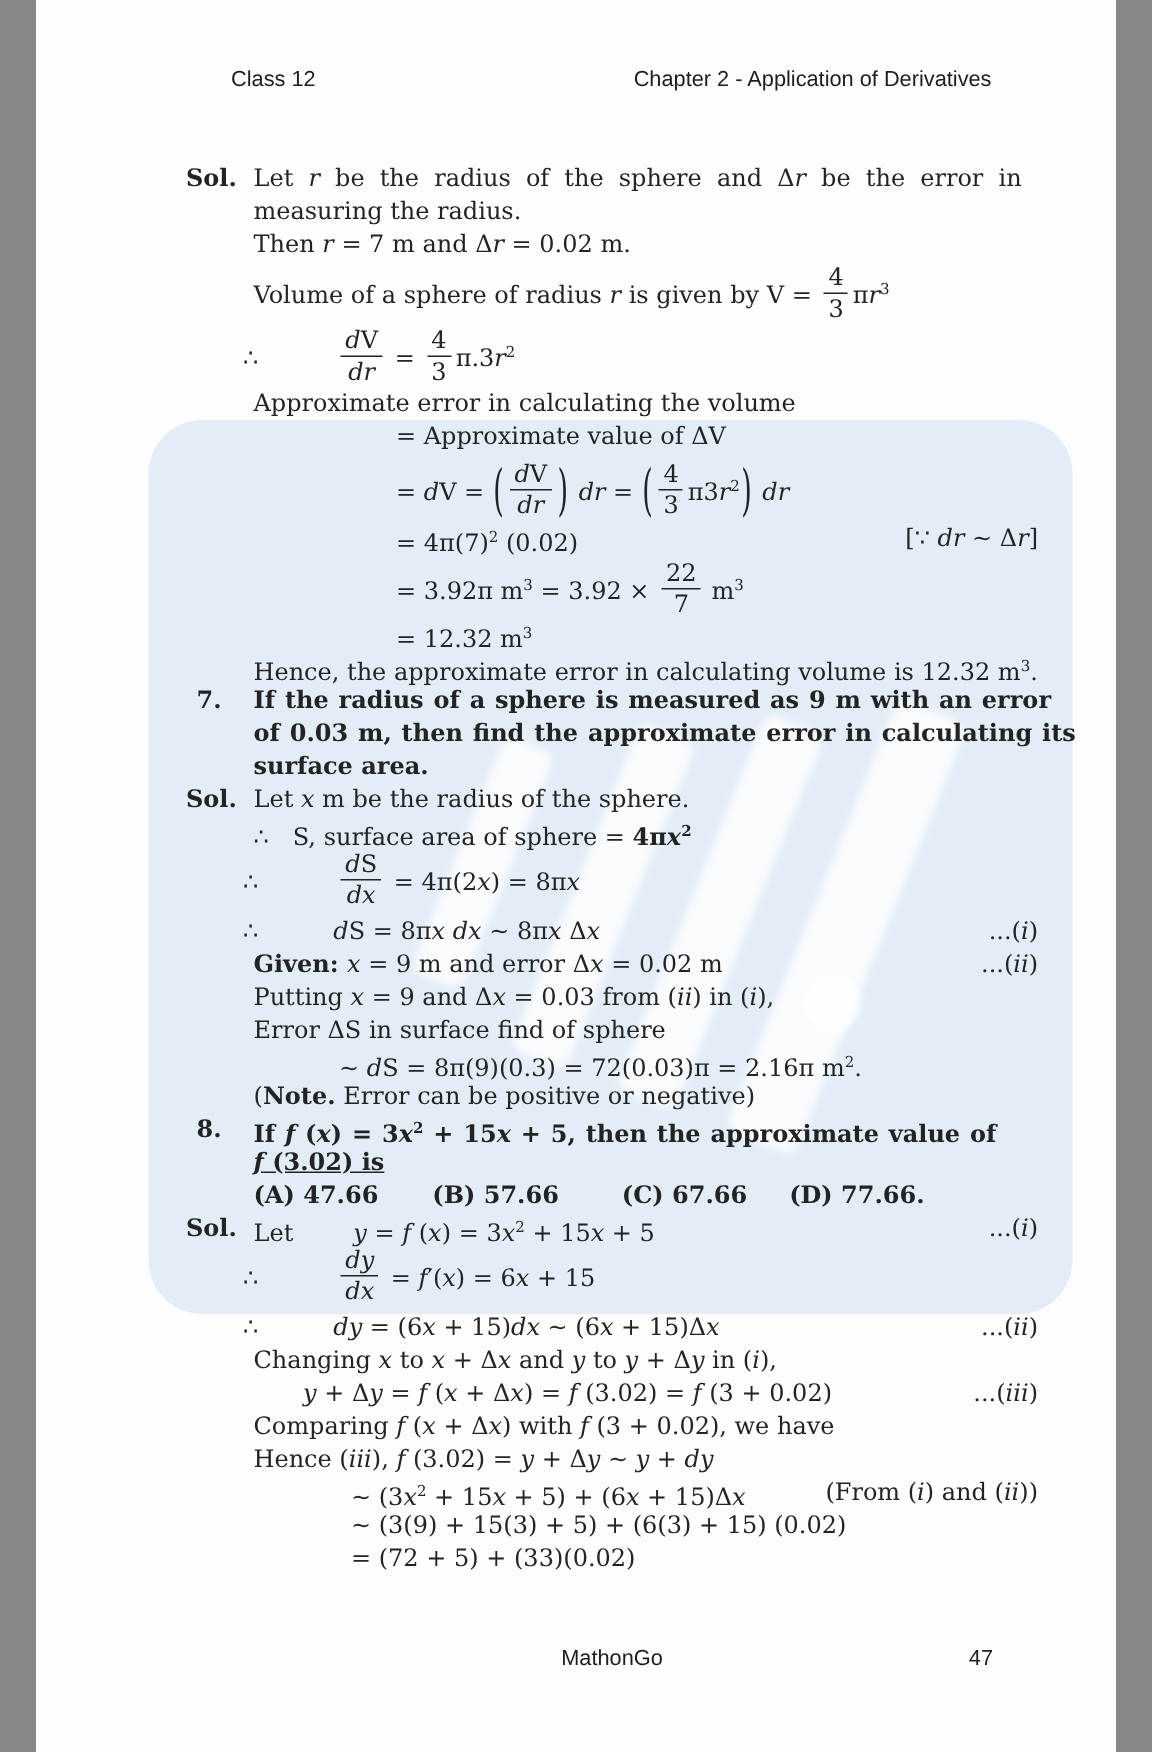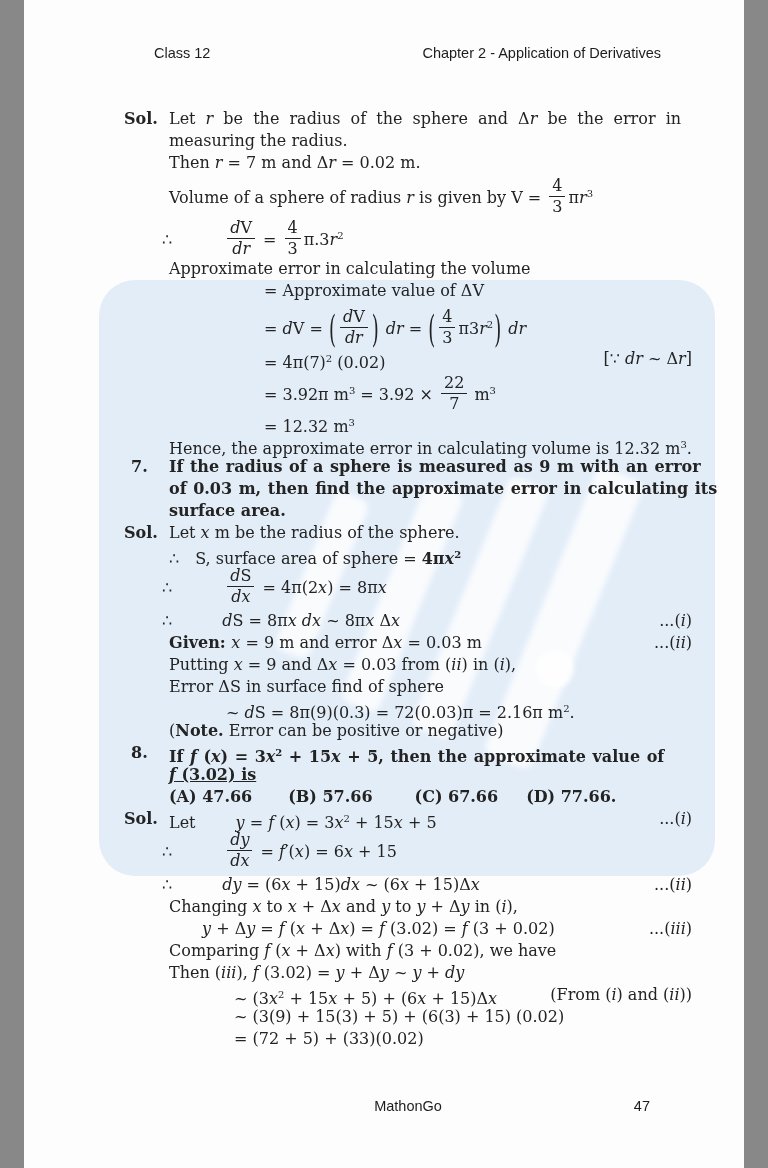--- a/index.html
+++ b/index.html
@@ -16,21 +16,21 @@
     font-family:"DejaVu Serif","Liberation Serif",serif;
     color:var(--text-color);font-size:16px;
   }
   
   .hdr,.ftr{position:absolute;left:0;width:768px;font-family:"Liberation Sans","DejaVu Sans",sans-serif;font-size:14.5px;color:#1d1d1d;}
   .hdr{top:45px;}
   .hdr .h-left{position:absolute;left:130px;top:0;}
   .hdr .h-right{position:absolute;right:131px;top:0;}
   .ftr{top:1098px;}
   .ftr .f-brand{position:absolute;left:0;width:768px;text-align:center;}
-  .ftr .f-page{position:absolute;right:142px;top:0;}
+  .ftr .f-page{position:absolute;right:130px;top:0;}
   
   .band{
     position:absolute;left:75px;top:280px;width:616px;height:596px;
     background:var(--band-color);border-radius:36px;overflow:hidden;z-index:0;
   }
   .stripe{position:absolute;background:var(--stripe-color);border-radius:9px;transform:rotate(22deg);filter:blur(2.5px);}
   .wdot{position:absolute;background:var(--stripe-color);border-radius:50%;filter:blur(2px);}
   
   .content{position:absolute;left:0;top:108px;width:768px;z-index:1;}
   .ln{position:relative;height:22px;line-height:22px;white-space:nowrap;}
@@ -87,41 +87,41 @@
     <span class="s-b">If the radius of a sphere is measured as 9 m with an error</span></div>
     <div class="ln" style="margin-left:145px;word-spacing:1px;"><span class="s-b">of 0.03 m, then find the approximate error in calculating its</span></div>
     <div class="ln" style="margin-left:145px;"><span class="s-b">surface area.</span></div>
 
     <div class="ln" style="margin-left:145px;">
       <span class="lbl">Sol.</span>
     <span>Let </span><span class="s-i">x</span><span> m be the radius of the sphere.</span></div>
     <div class="ln" style="margin-left:145px;"><span>∴</span><span class="gap" style="width: 16px;"></span><span>S, surface area of sphere = </span><span class="s-b">4π</span><span class="s-bi">x</span><span class="s-bsup">2</span></div>
     <div class="ln" style="margin-left:138px;height:44px;line-height:44px;"><span>∴</span><span class="gap" style="width: 52px;"></span><span class="frac"><span class="num"><span class="s-i">d</span><span>S</span></span><span class="den"><span class="s-i">dx</span></span></span><span> = 4π(2</span><span class="s-i">x</span><span>) = 8π</span><span class="s-i">x</span></div>
     <div class="ln" style="margin-left:138px;width:530px;"><span>∴</span><span class="gap" style="width: 50px;"></span><span class="s-i">d</span><span>S = 8π</span><span class="s-i">x</span><span> </span><span class="s-i">dx</span><span> ~ 8π</span><span class="s-i">x</span><span> Δ</span><span class="s-i">x</span><span class="rt"><span>...(</span><span class="s-i">i</span><span>)</span></span></div>
-    <div class="ln" style="margin-left:145px;width:523px;"><span class="s-b">Given: </span><span class="s-i">x</span><span> = 9 m and error Δ</span><span class="s-i">x</span><span> = 0.03 m</span><span class="rt"><span>...(</span><span class="s-i">ii</span><span>)</span></span></div>
+    <div class="ln" style="margin-left:145px;width:523px;"><span class="s-b">Given: </span><span class="s-i">x</span><span> = 9 m and error Δ</span><span class="s-i">x</span><span> = 0.02 m</span><span class="rt"><span>...(</span><span class="s-i">ii</span><span>)</span></span></div>
     <div class="ln" style="margin-left:145px;"><span>Putting </span><span class="s-i">x</span><span> = 9 and Δ</span><span class="s-i">x</span><span> = 0.03 from (</span><span class="s-i">ii</span><span>) in (</span><span class="s-i">i</span><span>),</span></div>
     <div class="ln" style="margin-left:145px;"><span>Error ΔS in surface find of sphere</span></div>
     <div class="ln" style="margin-left:202px;"><span>~ </span><span class="s-i">d</span><span>S = 8π(9)(0.3) = 72(0.03)π = 2.16π m</span><span class="s-sup">2</span><span>.</span></div>
     <div class="ln" style="margin-left:145px;"><span>(</span><span class="s-b">Note.</span><span> Error can be positive or negative)</span></div>
 
     <div class="ln" style="margin-left:145px;width:523px;word-spacing:1px;">
       <span class="lbl q">8.</span>
     <span class="s-b">If </span><span class="s-bi">f</span><span class="s-b"> (</span><span class="s-bi">x</span><span class="s-b">) = 3</span><span class="s-bi">x</span><span class="s-bsup">2</span><span class="s-b"> + 15</span><span class="s-bi">x</span><span class="s-b"> + 5, then the approximate value of</span></div>
     <div class="ln" style="margin-left:145px;text-decoration:underline;"><span class="s-bi">f</span><span class="s-b"> (3.02) is</span></div>
     <div class="ln" style="margin-left:145px;"><span class="s-b">(A) 47.66</span><span class="gap" style="width: 36px;"></span><span class="s-b">(B) 57.66</span><span class="gap" style="width: 42px;"></span><span class="s-b">(C) 67.66</span><span class="gap" style="width: 28px;"></span><span class="s-b">(D) 77.66.</span></div>
 
     <div class="ln" style="margin-left:145px;width:523px;">
       <span class="lbl">Sol.</span>
     <span>Let</span><span class="gap" style="width: 40px;"></span><span class="s-i">y</span><span> = </span><span class="s-i">f</span><span> (</span><span class="s-i">x</span><span>) = 3</span><span class="s-i">x</span><span class="s-sup">2</span><span> + 15</span><span class="s-i">x</span><span> + 5</span><span class="rt"><span>...(</span><span class="s-i">i</span><span>)</span></span></div>
     <div class="ln" style="margin-left:138px;height:44px;line-height:44px;"><span>∴</span><span class="gap" style="width: 52px;"></span><span class="frac"><span class="num"><span class="s-i">dy</span></span><span class="den"><span class="s-i">dx</span></span></span><span> = </span><span class="s-i">f</span><span>′(</span><span class="s-i">x</span><span>) = 6</span><span class="s-i">x</span><span> + 15</span></div>
     <div class="ln" style="margin-left:138px;width:530px;"><span>∴</span><span class="gap" style="width: 50px;"></span><span class="s-i">dy</span><span> = (6</span><span class="s-i">x</span><span> + 15)</span><span class="s-i">dx</span><span> ~ (6</span><span class="s-i">x</span><span> + 15)Δ</span><span class="s-i">x</span><span class="rt"><span>...(</span><span class="s-i">ii</span><span>)</span></span></div>
     <div class="ln" style="margin-left:145px;"><span>Changing </span><span class="s-i">x</span><span> to </span><span class="s-i">x</span><span> + Δ</span><span class="s-i">x</span><span> and </span><span class="s-i">y</span><span> to </span><span class="s-i">y</span><span> + Δ</span><span class="s-i">y</span><span> in (</span><span class="s-i">i</span><span>),</span></div>
     <div class="ln" style="margin-left:178px;width:490px;"><span class="s-i">y</span><span> + Δ</span><span class="s-i">y</span><span> = </span><span class="s-i">f</span><span> (</span><span class="s-i">x</span><span> + Δ</span><span class="s-i">x</span><span>) = </span><span class="s-i">f</span><span> (3.02) = </span><span class="s-i">f</span><span> (3 + 0.02)</span><span class="rt"><span>...(</span><span class="s-i">iii</span><span>)</span></span></div>
     <div class="ln" style="margin-left:145px;"><span>Comparing </span><span class="s-i">f</span><span> (</span><span class="s-i">x</span><span> + Δ</span><span class="s-i">x</span><span>) with </span><span class="s-i">f</span><span> (3 + 0.02), we have</span></div>
-    <div class="ln" style="margin-left:145px;"><span>Then (</span><span class="s-i">iii</span><span>), </span><span class="s-i">f</span><span> (3.02) = </span><span class="s-i">y</span><span> + Δ</span><span class="s-i">y</span><span> ~ </span><span class="s-i">y</span><span> + </span><span class="s-i">dy</span></div>
+    <div class="ln" style="margin-left:145px;"><span>Hence (</span><span class="s-i">iii</span><span>), </span><span class="s-i">f</span><span> (3.02) = </span><span class="s-i">y</span><span> + Δ</span><span class="s-i">y</span><span> ~ </span><span class="s-i">y</span><span> + </span><span class="s-i">dy</span></div>
     <div class="ln" style="margin-left:210px;width:458px;"><span>~ (3</span><span class="s-i">x</span><span class="s-sup">2</span><span> + 15</span><span class="s-i">x</span><span> + 5) + (6</span><span class="s-i">x</span><span> + 15)Δ</span><span class="s-i">x</span><span class="rt"><span>(From (</span><span class="s-i">i</span><span>) and (</span><span class="s-i">ii</span><span>))</span></span></div>
     <div class="ln" style="margin-left:210px;"><span>~ (3(9) + 15(3) + 5) + (6(3) + 15) (0.02)</span></div>
     <div class="ln" style="margin-left:210px;"><span>= (72 + 5) + (33)(0.02)</span></div>
   </div>
 
   <div class="ftr">
     <span class="f-brand">MathonGo</span>
     <span class="f-page">47</span>
   </div>
 

